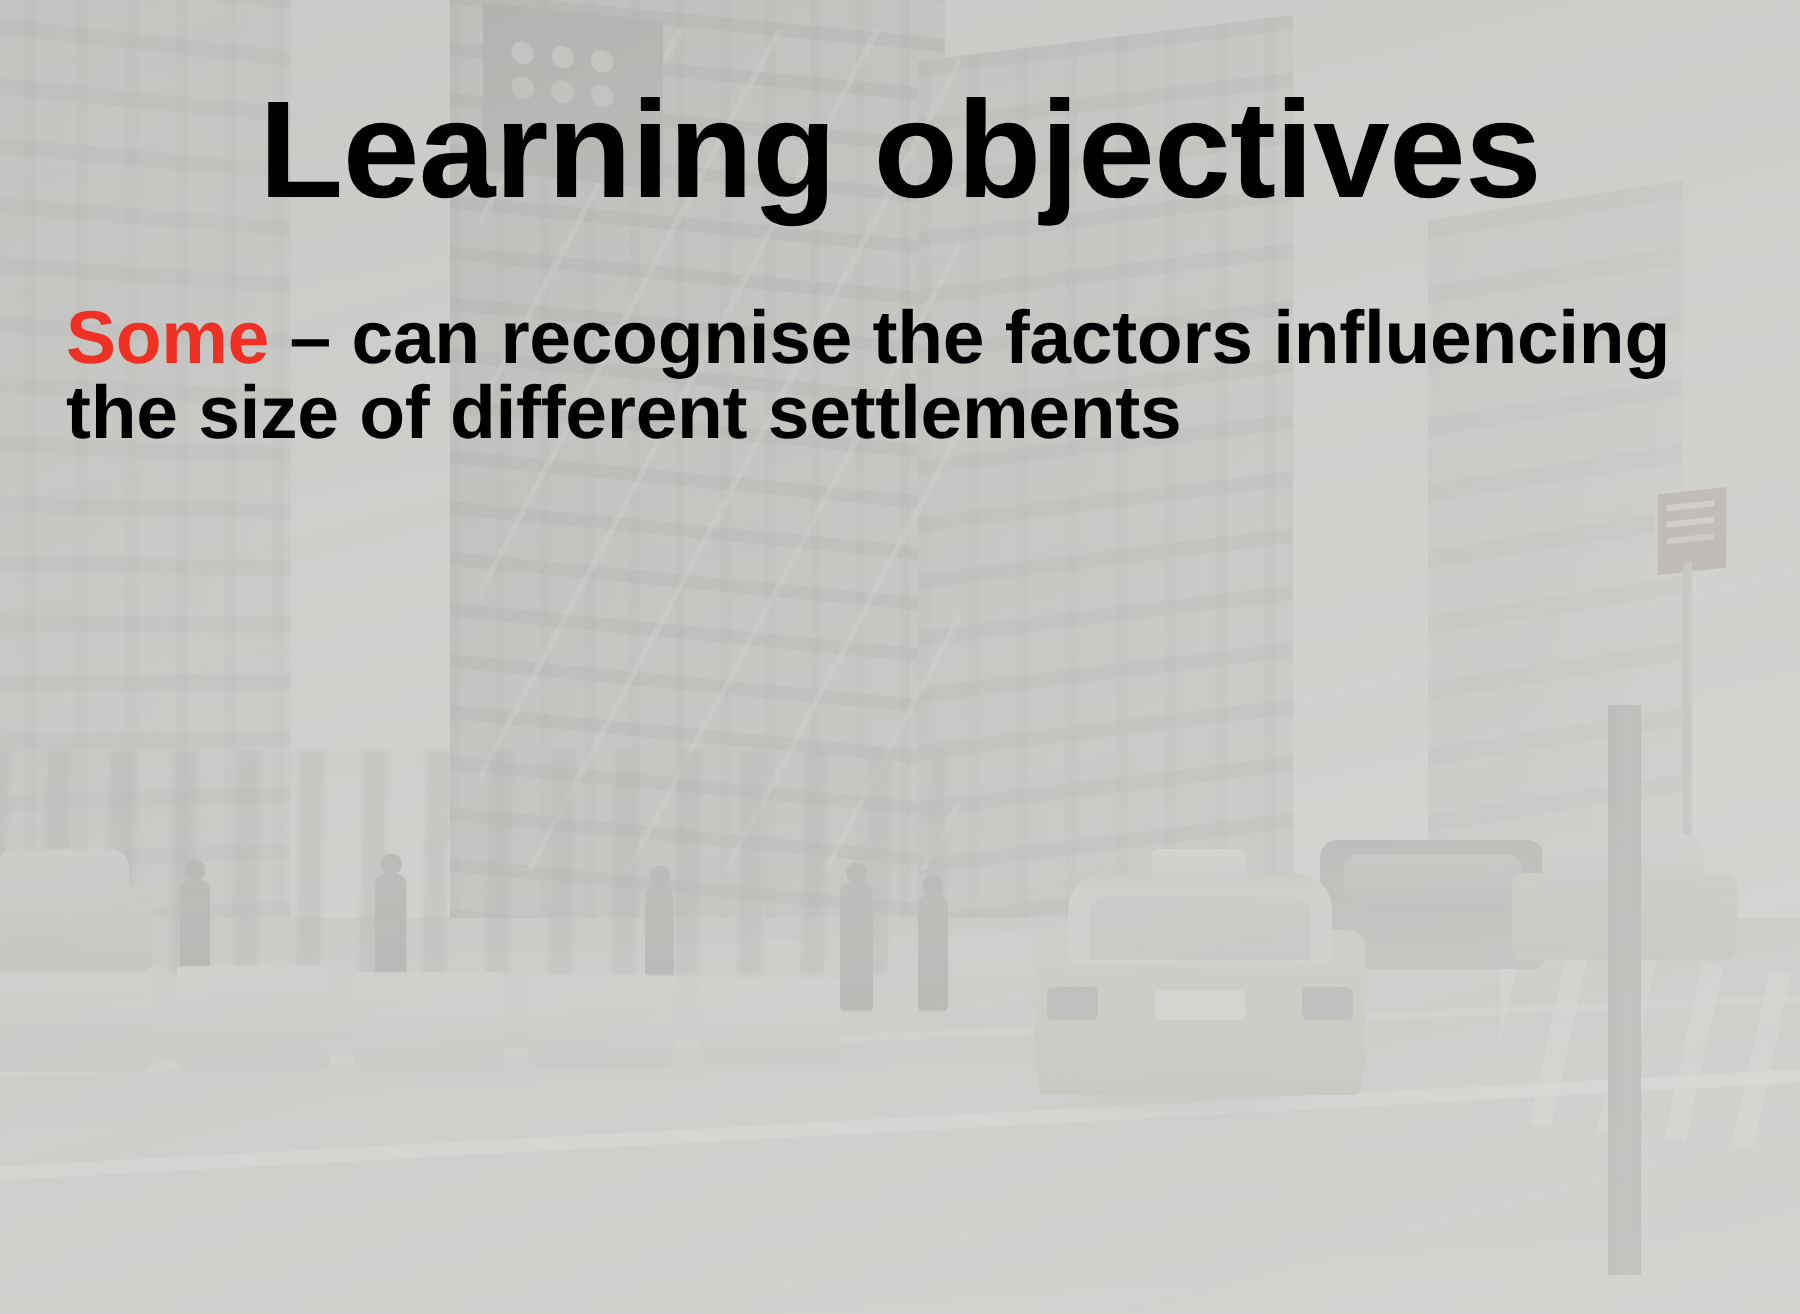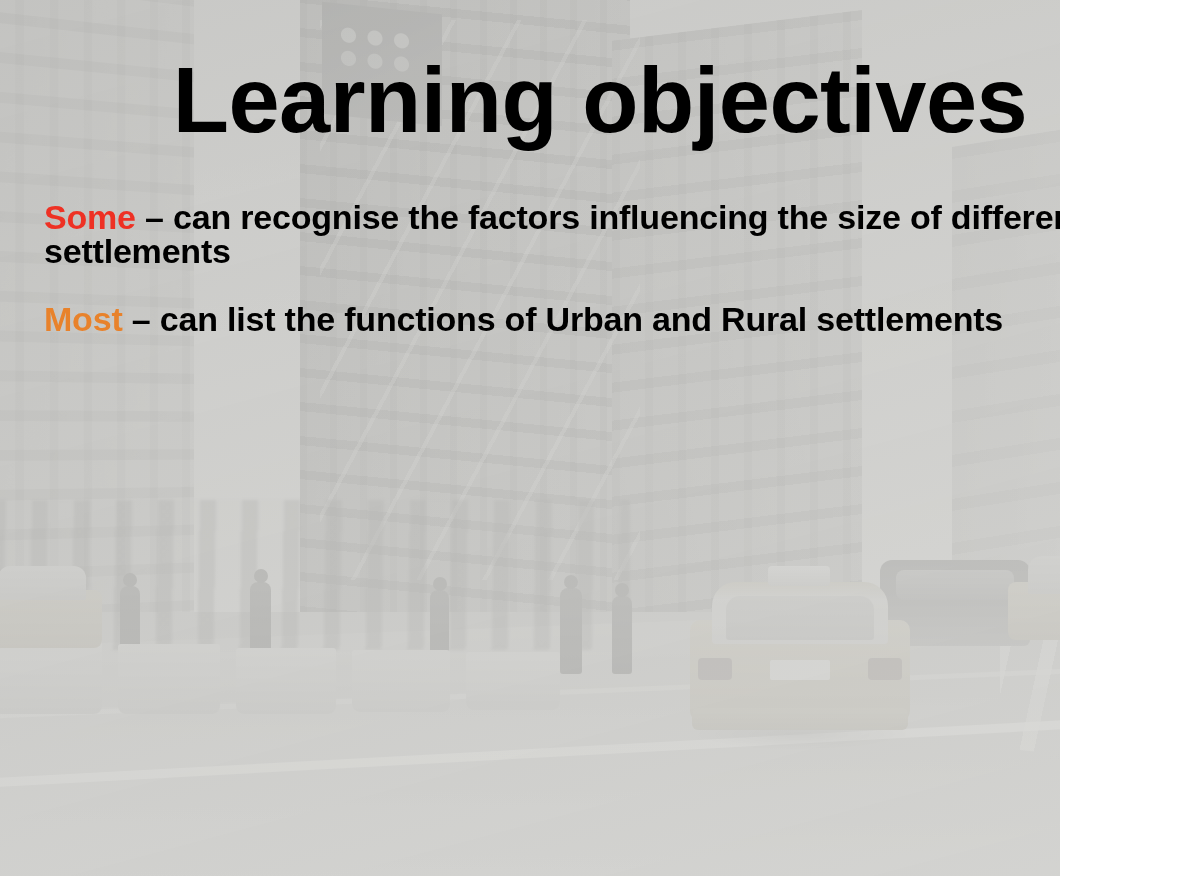--- a/index.html
+++ b/index.html
@@ -3,21 +3,21 @@
 <meta charset="utf-8">
 <style>
   html, body {
     margin: 0;
     padding: 0;
     background: #ffffff;
   }
 
   #slide {
     position: relative;
-    width: 1060px;
+    width: 1200px;
     height: 876px;
     overflow: hidden;
     background: #c2c2c0;
     font-family: "Liberation Sans", "DejaVu Sans", sans-serif;
   }
 
   
   .bg-photo {
     position: absolute;
     inset: 0;
@@ -357,21 +357,21 @@
   }
 
   .body-block {
     position: absolute;
     left: 44px;
     top: 200px;
     width: 1118px;
   }
 
   .obj-line {
-    font-size: 34px;
+    font-size: 50px;
     font-weight: bold;
     line-height: 1.0;
     color: #000000;
     margin: 0 0 34px 0;
     letter-spacing: -0.2px;
   }
   .obj-line:last-child { margin-bottom: 0; }
 
   .kw { font-weight: bold; }
 </style>
@@ -446,20 +446,17 @@
   <div class="content">
 
     <div class="slide-title">Learning objectives</div>
 
     <div class="body-block">
 
       <p class="obj-line">
         <span class="kw" style="color: rgb(238, 49, 36);">Some</span><span> – </span><span>can recognise the factors influencing the size of different settlements</span>
       </p>
 
-      <p class="obj-line">
-        <span class="kw" style="color: rgb(232, 130, 43);">Most</span><span> – </span><span>can list the functions of Urban and Rural settlements</span>
-      </p>
 
 
     </div>
   </div>
 </div>
 
 </body></html>

